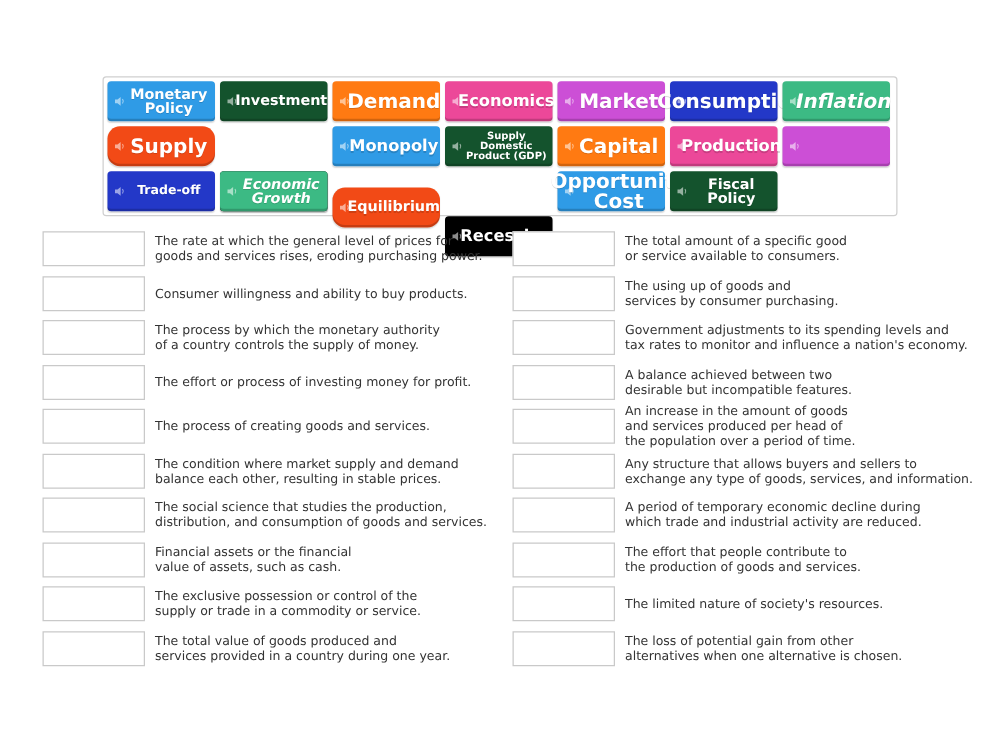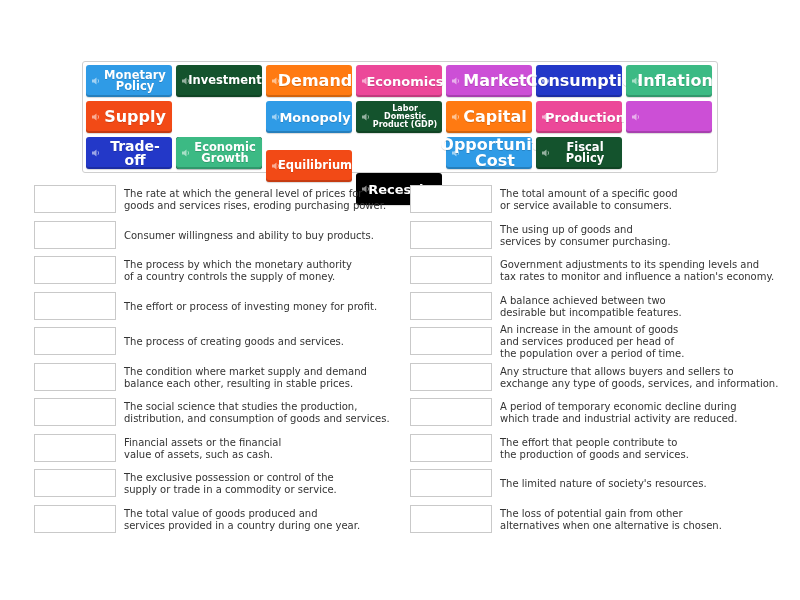--- a/index.html
+++ b/index.html
@@ -30,22 +30,22 @@
   .sz-m  { font-size: 11.5px; }
   .sz-s  { font-size: 16px; }
   .sz-xs { font-size: 8px; }
 
   .c-blue   { background: #2f9be6; padding-left: 33px; }
   .c-red    { background: #14532d; }
   .c-orange { background: #ff7a12; }
   .c-green  { background: #ec4899; }
   .c-magenta{ background: #cc4fd6; }
   .c-navy   { background: #2338c8; }
-  .c-teal   { background: #3cba84; }
-  .c-orred  { background: #f24a16; }
+  .c-teal   { background: #3cba84; font-style: italic; }
+  .c-orred  { background: #f24a16; border-radius: 10px; }
   .c-purple { background: #000000; margin-top: 36px; }
 
   .match-row { position: absolute; height: 30px; }
   .drop-box {
     position: absolute; left: 0; top: 0; width: 82px; height: 28px;
     border: 1px solid #c9c9c9; background: #fff;
   }
   .desc {
     position: absolute; left: 90px; top: 50%; transform: translateY(-50%);
     font-family: "DejaVu Sans", sans-serif; font-size: 10px; line-height: 12px;
@@ -126,21 +126,21 @@
         <path d="M1 3.5h2l2.5-2v7L3 6.5H1z" fill="#fff"></path>
         <path d="M7 3.2q1.3 1.8 0 3.6" stroke="#fff" fill="none" stroke-width="0.9"></path>
       </svg>
     <span class="lbl sz-l">Monopoly</span>
   </div>
   <div class="tile c-red" style="left:273px;top:39px">
     <svg class="spk" viewBox="0 0 10 10">
         <path d="M1 3.5h2l2.5-2v7L3 6.5H1z" fill="#fff"></path>
         <path d="M7 3.2q1.3 1.8 0 3.6" stroke="#fff" fill="none" stroke-width="0.9"></path>
       </svg>
-    <span class="lbl sz-xs">Labor Domestic Product (GDP)</span>
+    <span class="lbl sz-xs">Supply Domestic Product (GDP)</span>
   </div>
   <div class="tile c-orange" style="left:363px;top:39px">
     <svg class="spk" viewBox="0 0 10 10">
         <path d="M1 3.5h2l2.5-2v7L3 6.5H1z" fill="#fff"></path>
         <path d="M7 3.2q1.3 1.8 0 3.6" stroke="#fff" fill="none" stroke-width="0.9"></path>
       </svg>
     <span class="lbl sz-xl">Capital</span>
   </div>
   <div class="tile c-green" style="left:453px;top:39px">
     <svg class="spk" viewBox="0 0 10 10">
@@ -154,21 +154,21 @@
         <path d="M1 3.5h2l2.5-2v7L3 6.5H1z" fill="#fff"></path>
         <path d="M7 3.2q1.3 1.8 0 3.6" stroke="#fff" fill="none" stroke-width="0.9"></path>
       </svg>
   </div>
 
   <div class="tile c-navy" style="left:3px;top:75px">
     <svg class="spk" viewBox="0 0 10 10">
         <path d="M1 3.5h2l2.5-2v7L3 6.5H1z" fill="#fff"></path>
         <path d="M7 3.2q1.3 1.8 0 3.6" stroke="#fff" fill="none" stroke-width="0.9"></path>
       </svg>
-    <span class="lbl sz-l" style="font-size:14px">Trade-off</span>
+    <span class="lbl sz-l" style="font-size:10px">Trade-off</span>
   </div>
   <div class="tile c-teal" style="left:93px;top:75px">
     <svg class="spk" viewBox="0 0 10 10">
         <path d="M1 3.5h2l2.5-2v7L3 6.5H1z" fill="#fff"></path>
         <path d="M7 3.2q1.3 1.8 0 3.6" stroke="#fff" fill="none" stroke-width="0.9"></path>
       </svg>
     <span class="lbl sz-m">Economic Growth</span>
   </div>
   <div class="tile c-orred" style="left:183px;top:88px">
     <svg class="spk" viewBox="0 0 10 10">

